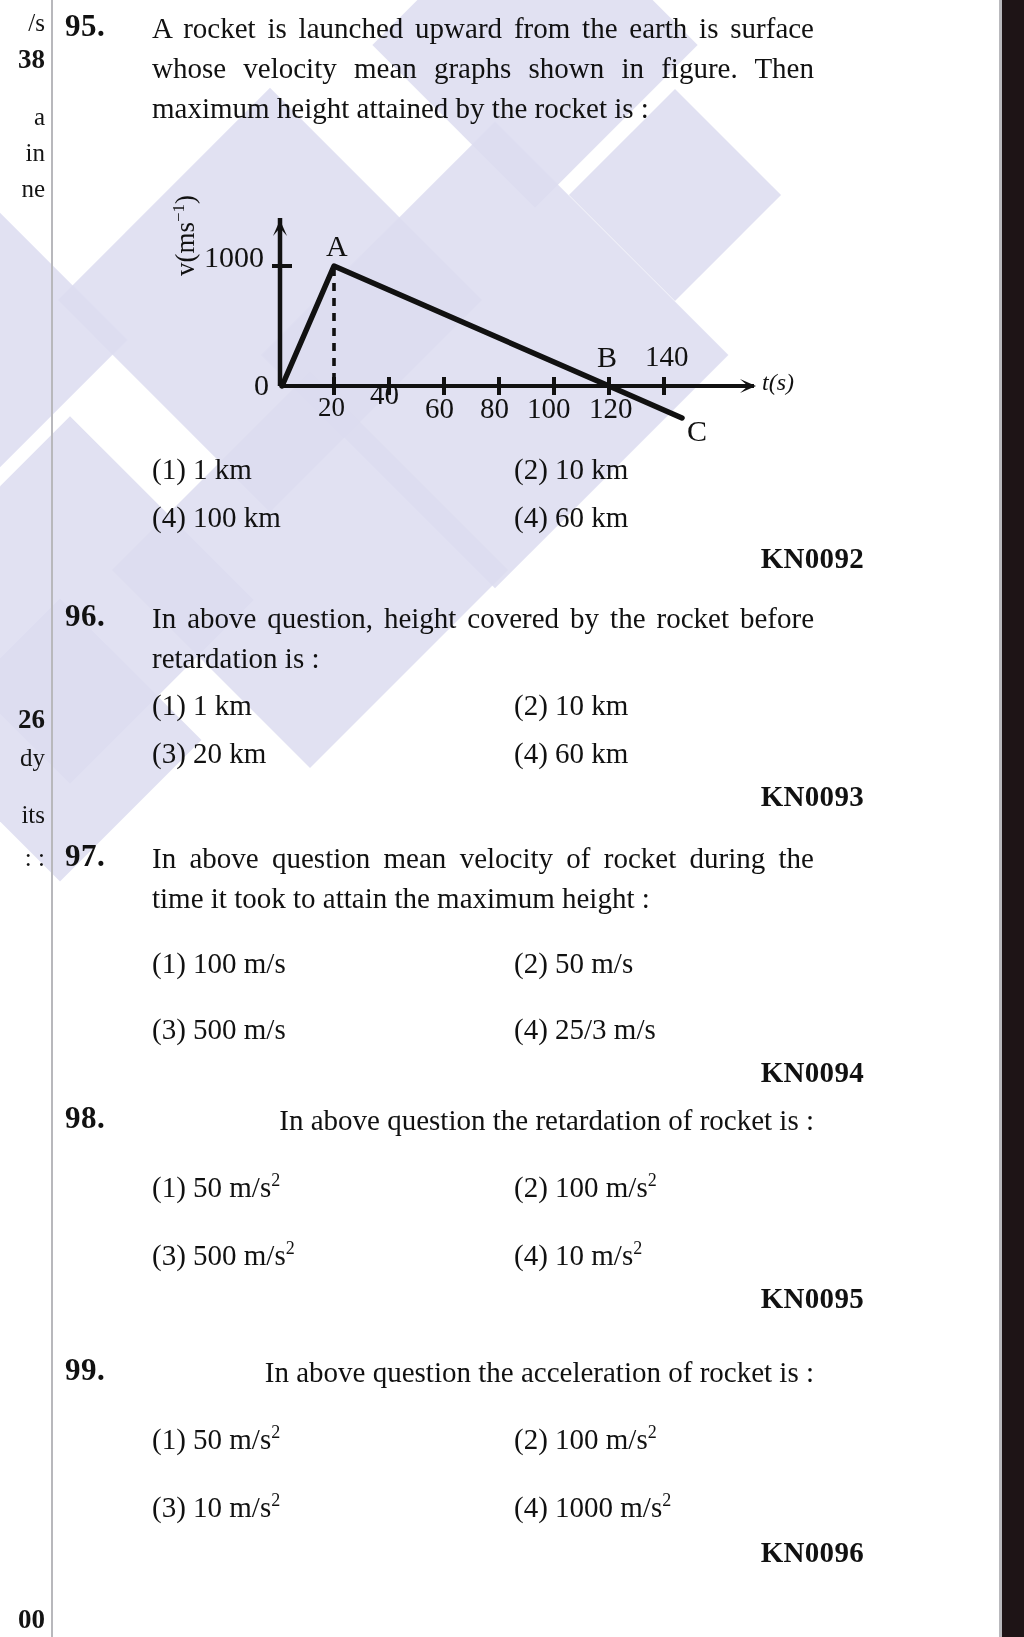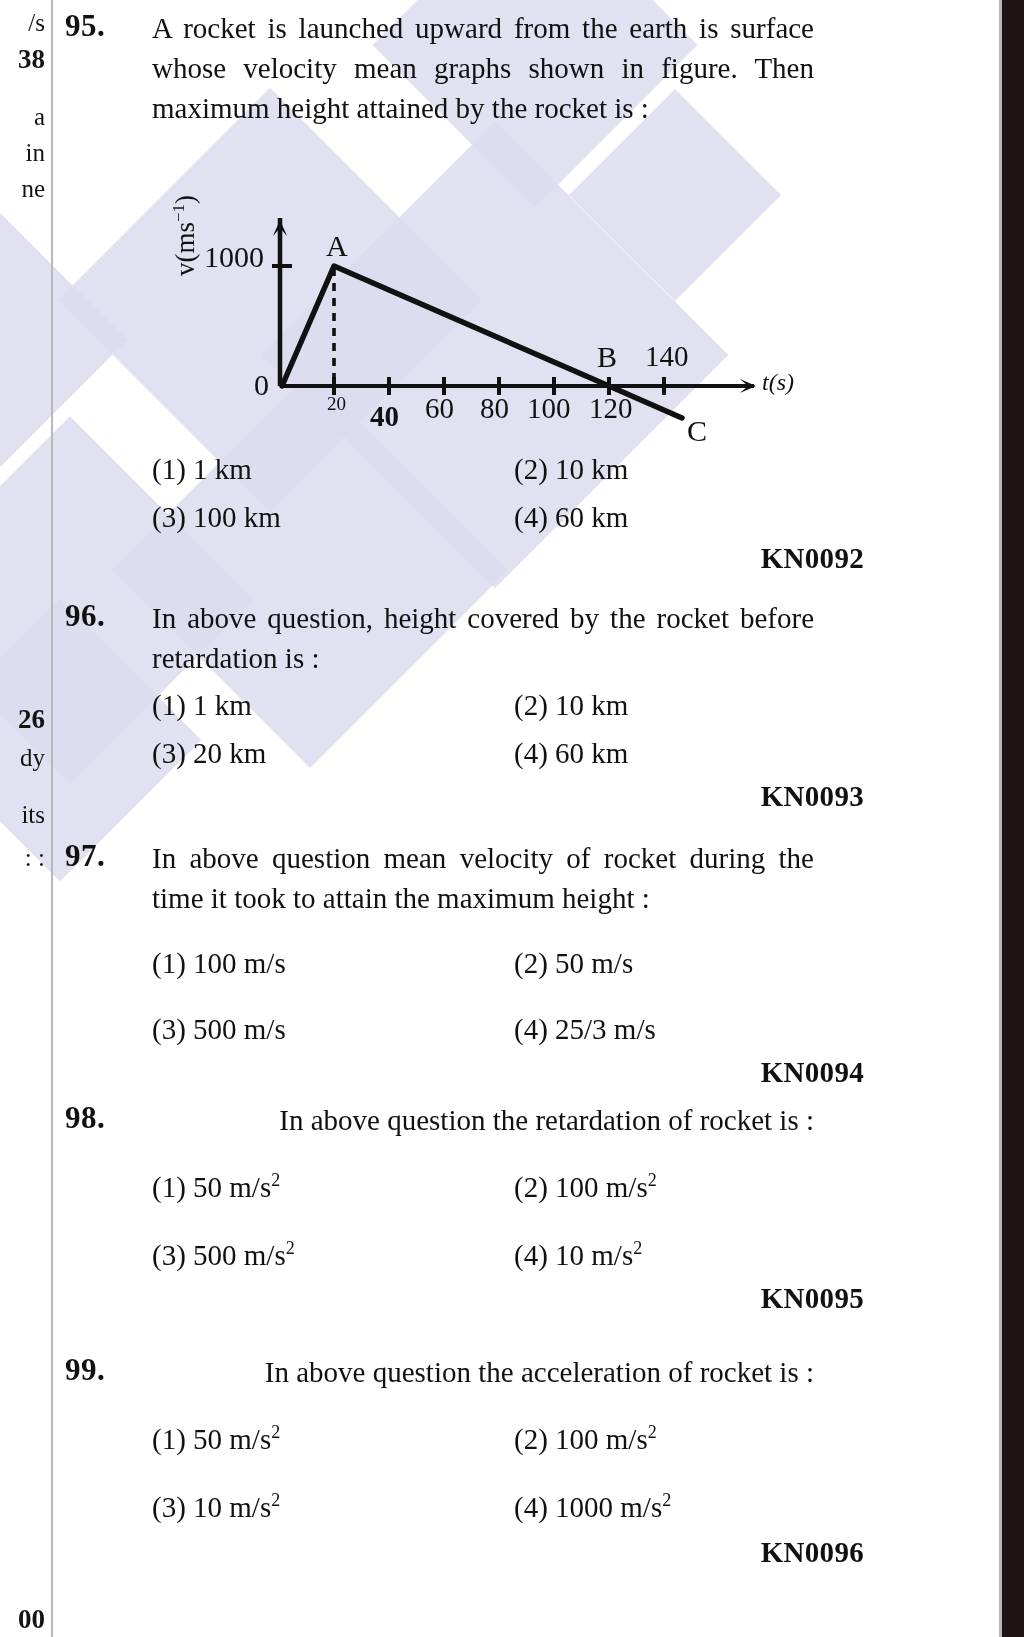--- a/index.html
+++ b/index.html
@@ -216,39 +216,39 @@
           <line x1="192" y1="70" x2="192" y2="188" stroke="#111111" stroke-width="3.6" stroke-dasharray="8 7"></line>
         </svg>
 
         <div style="position:absolute;left:62px;top:44px;font-size:30px;line-height:1;">1000</div>
 
         <div style="position:absolute;left:28px;top:78px;font-size:27px;line-height:1;
                     transform:rotate(-90deg);transform-origin:left top;white-space:nowrap;">v(ms<sup style="font-size:17px;">−1</sup>)</div>
 
         <div style="position:absolute;left:112px;top:172px;font-size:30px;line-height:1;">0</div>
 
-        <div style="position:absolute;left:185px;top:196px;font-size:19px;line-height:1;">20</div>
-        <div style="position:absolute;left:228px;top:204px;font-size:29px;line-height:1;font-weight:bold;">40</div>
+        <div style="position:absolute;left:176px;top:196px;font-size:27px;line-height:1;">20</div>
+        <div style="position:absolute;left:228px;top:182px;font-size:29px;line-height:1;">40</div>
         <div style="position:absolute;left:283px;top:196px;font-size:29px;line-height:1;">60</div>
         <div style="position:absolute;left:338px;top:196px;font-size:29px;line-height:1;">80</div>
         <div style="position:absolute;left:385px;top:196px;font-size:29px;line-height:1;">100</div>
         <div style="position:absolute;left:447px;top:196px;font-size:29px;line-height:1;">120</div>
         <div style="position:absolute;left:503px;top:144px;font-size:29px;line-height:1;">140</div>
 
         <div style="position:absolute;left:184px;top:33px;font-size:30px;line-height:1;">A</div>
         <div style="position:absolute;left:455px;top:144px;font-size:30px;line-height:1;">B</div>
         <div style="position:absolute;left:545px;top:218px;font-size:30px;line-height:1;">C</div>
 
         <div style="position:absolute;left:620px;top:172px;font-size:24px;line-height:1;font-style:italic;">t(s)</div>
       </div>
 
       <div class="opts" style="top:442px;">
         <div class="opt c1" style="top:0px;">(1) 1 km</div>
         <div class="opt c2" style="top:0px;">(2) 10 km</div>
-        <div class="opt c1" style="top:48px;">(3) 100 km</div>
+        <div class="opt c1" style="top:48px;">(4) 100 km</div>
         <div class="opt c2" style="top:48px;">(4) 60 km</div>
       </div>
 
       <div class="code" style="top:534px;">KN0092</div>
     </div>
 
     <div class="qblock" style="top:598px;">
       <div class="qnum">96.</div>
       <div class="qtext">In above question, height covered by the rocket before retardation is :</div>
 

